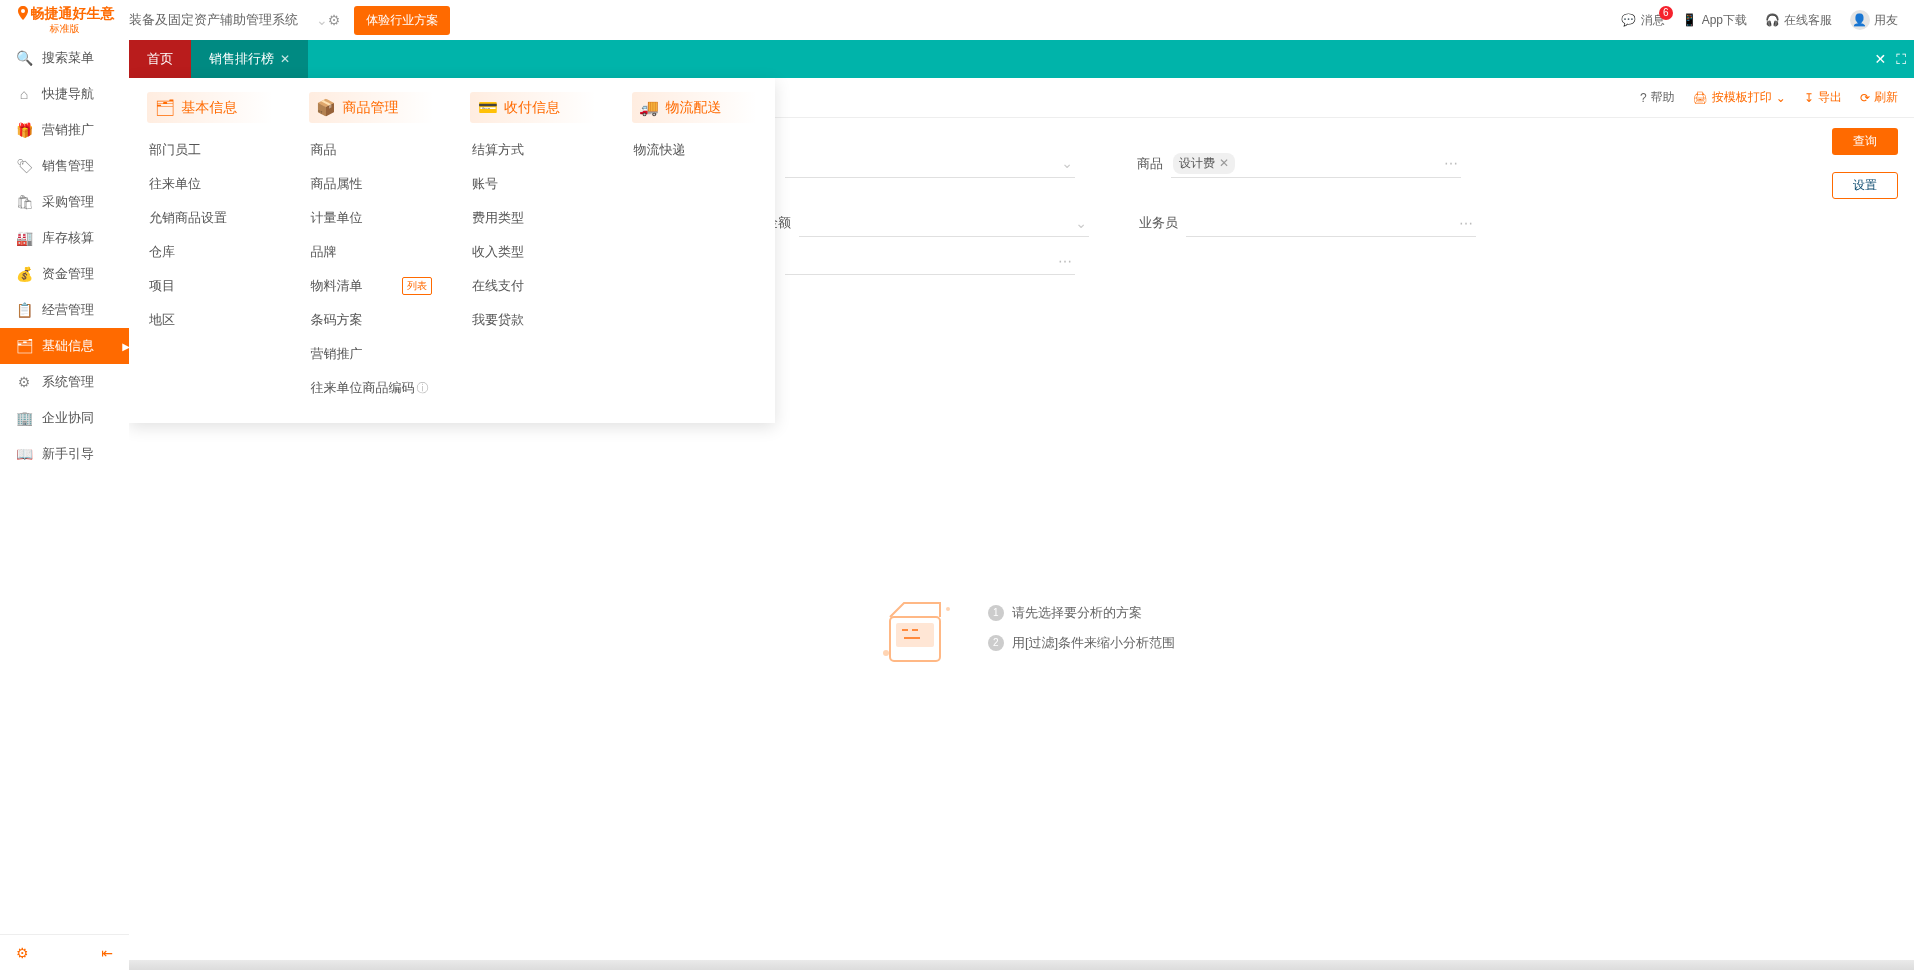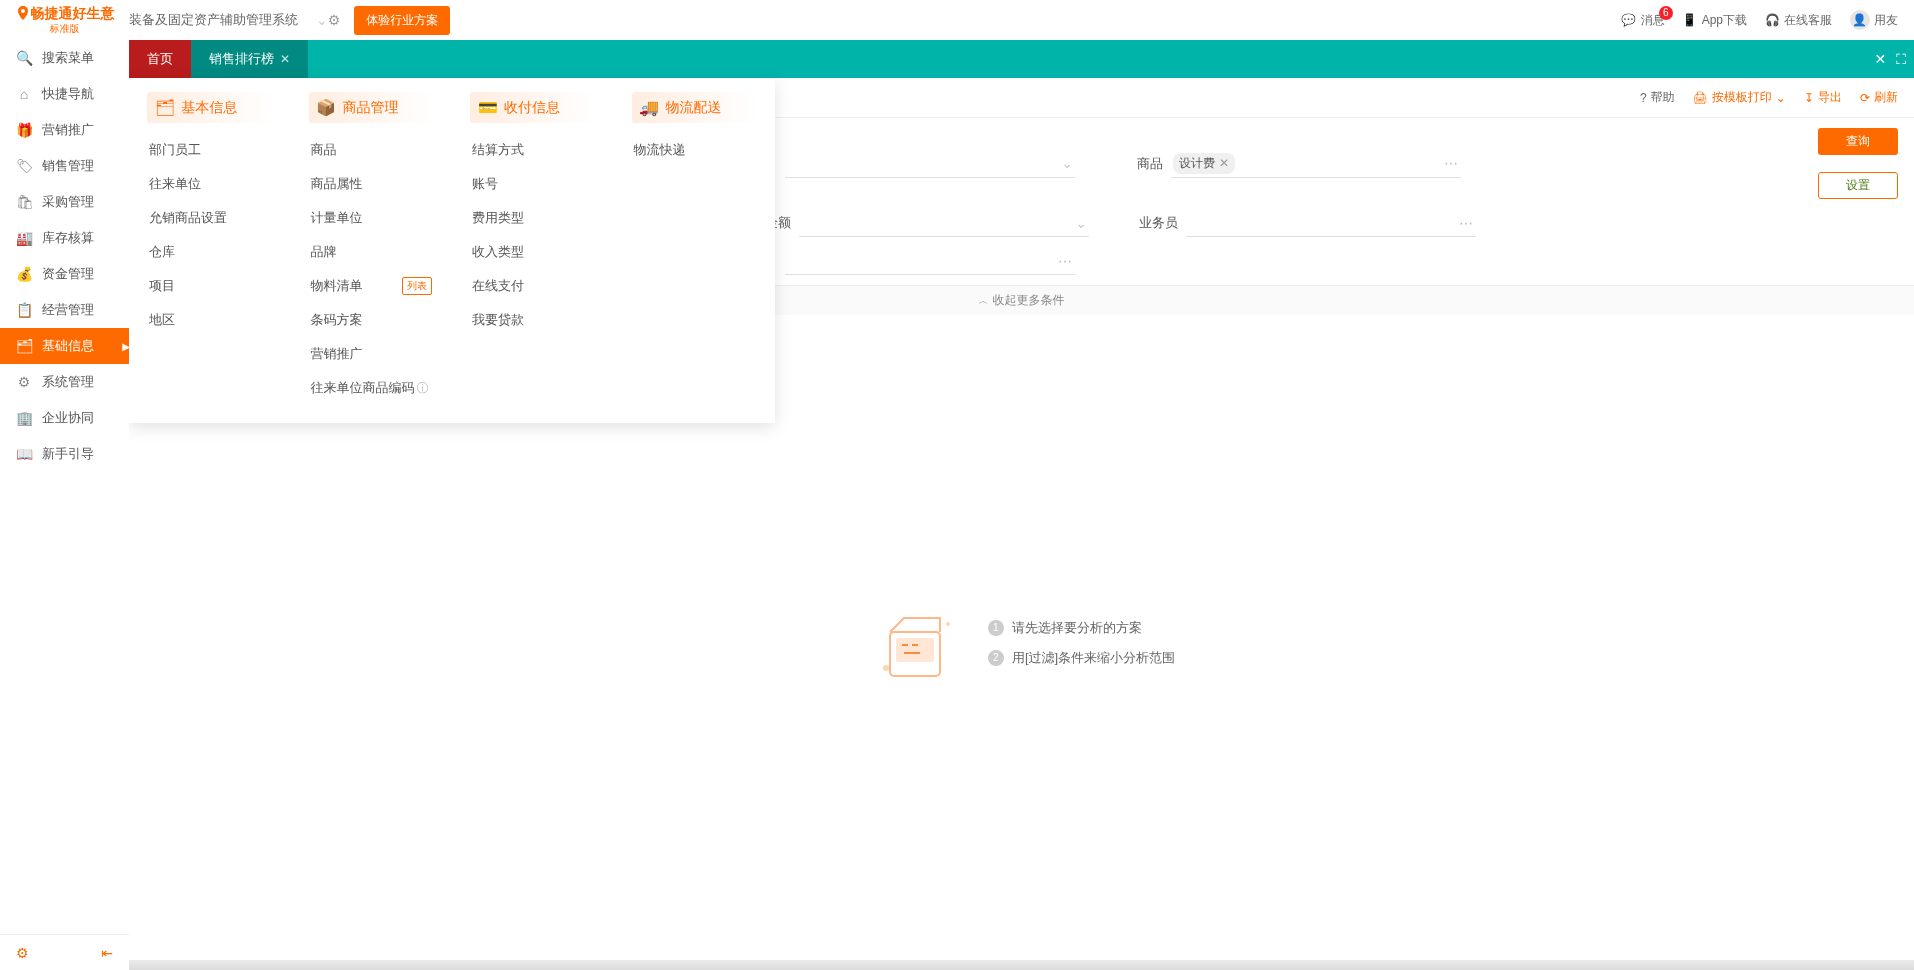--- a/index.html
+++ b/index.html
@@ -53,21 +53,21 @@
 .filter-row { display: flex; align-items: center; gap: 12px; margin-bottom: 10px; }
 .filter-pair { display: flex; align-items: center; gap: 8px; }
 .filter-label { width: auto; text-align: right; color: #555; font-size: 13px; white-space: nowrap; }
 .filter-field { width: 290px; height: 28px; border: none; border-bottom: 1px solid #e0e0e0; background: transparent; display: flex; align-items: center; justify-content: space-between; padding: 0 2px; color: #999; cursor: pointer; }
 .filter-field .chev { color: #ccc; font-size: 14px; }
 .filter-field .more-dots { color: #bbb; letter-spacing: 1px; font-size: 14px; }
 .tag-chip { background: #f0f0f0; color: #555; padding: 2px 6px; border-radius: 8px; display: inline-flex; align-items: center; gap: 4px; font-size: 12px; }
 .tag-chip .x { color: #999; cursor: pointer; }
 .filter-actions { display: flex; flex-direction: column; gap: 17px; margin-left: auto; }
 .btn-query { background: #ff6a00; color: #fff; padding: 5px 14px; border-radius: 3px; font-size: 12px; cursor: pointer; text-align: center; }
-.btn-config { border: 1px solid #ff6a00; color: #4d7c0f; padding: 4px 27px; border-radius: 3px; font-size: 12px; cursor: pointer; text-align: center; }
+.btn-config { border: 1px solid #ff6a00; color: #0c4a6e; padding: 4px 20px; border-radius: 3px; font-size: 12px; cursor: pointer; text-align: center; }
 
 .collapse-row { text-align: center; padding: 6px 0; background: #fafafa; color: #888; font-size: 12px; cursor: pointer; border-top: 1px solid #eee; }
 .collapse-row .chev-up { margin-right: 4px; font-size: 10px; }
 
 
 .empty-area { flex: 1; background: #fff; display: flex; align-items: center; justify-content: center; flex-direction: row; gap: 30px; position: relative; }
 .empty-illus { width: 90px; height: 90px; position: relative; }
 .empty-steps { display: flex; flex-direction: column; gap: 12px; }
 .step-row { display: flex; align-items: center; gap: 8px; font-size: 13px; color: #666; }
 .step-circle { width: 16px; height: 16px; border-radius: 50%; background: #ccc; color: #fff; font-size: 10px; display: flex; align-items: center; justify-content: center; }
@@ -265,23 +265,20 @@
       <div class="filter-row">
         <div class="filter-pair" style="margin-left:640px">
           <div class="filter-field">
               <span></span>
               <span class="more-dots">⋯</span>
             </div>
         </div>
       </div>
     </div>
 
-    <div class="collapse-row">
-      <span class="chev-up">︿</span><span>收起更多条件</span>
-    </div>
 
     <div class="empty-area">
       <div class="empty-illus">
         <svg class="illus-svg" width="100" height="100" viewBox="0 0 100 100">
           <rect x="22" y="34" width="50" height="44" rx="4" fill="#fff" stroke="#ffb885" stroke-width="2"></rect>
           <rect x="28" y="40" width="38" height="24" rx="2" fill="#ffe6d5"></rect>
           <rect x="34" y="46" width="6" height="2" fill="#ff8a3d"></rect>
           <rect x="44" y="46" width="6" height="2" fill="#ff8a3d"></rect>
           <rect x="36" y="54" width="16" height="2" fill="#ff8a3d"></rect>
           <path d="M22 34 L36 20 L72 20 L72 34" fill="none" stroke="#ffb885" stroke-width="2"></path>

